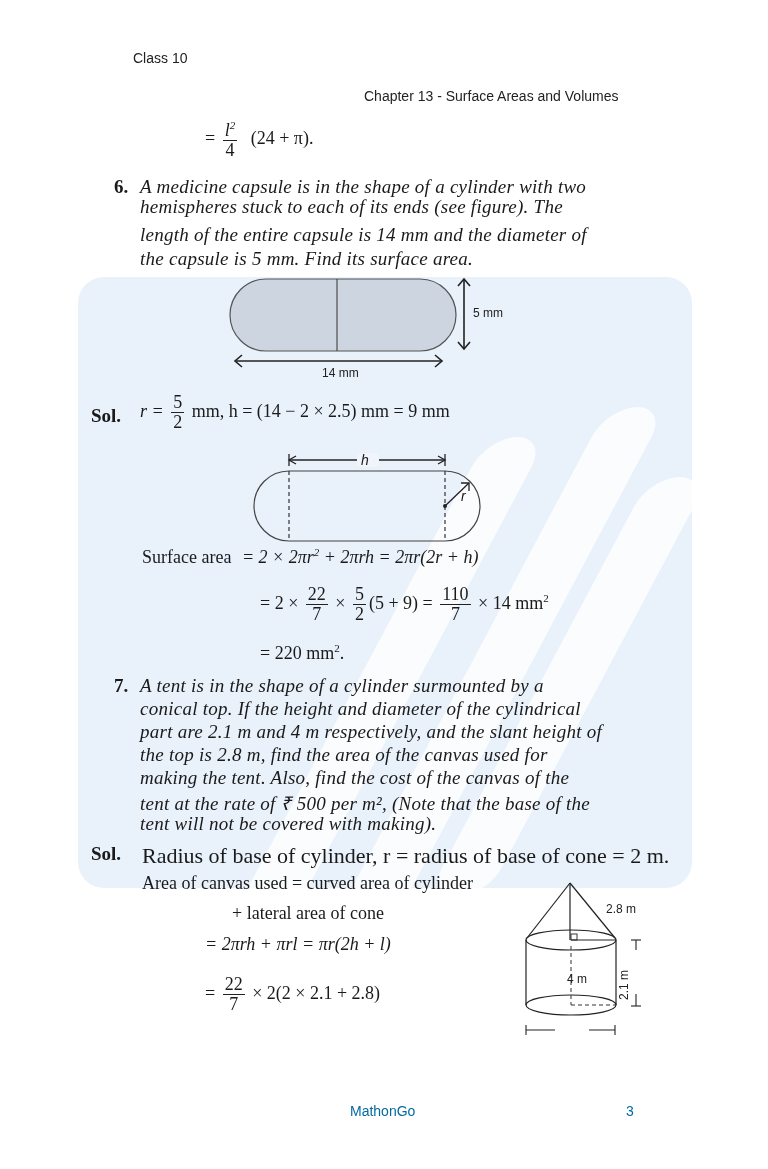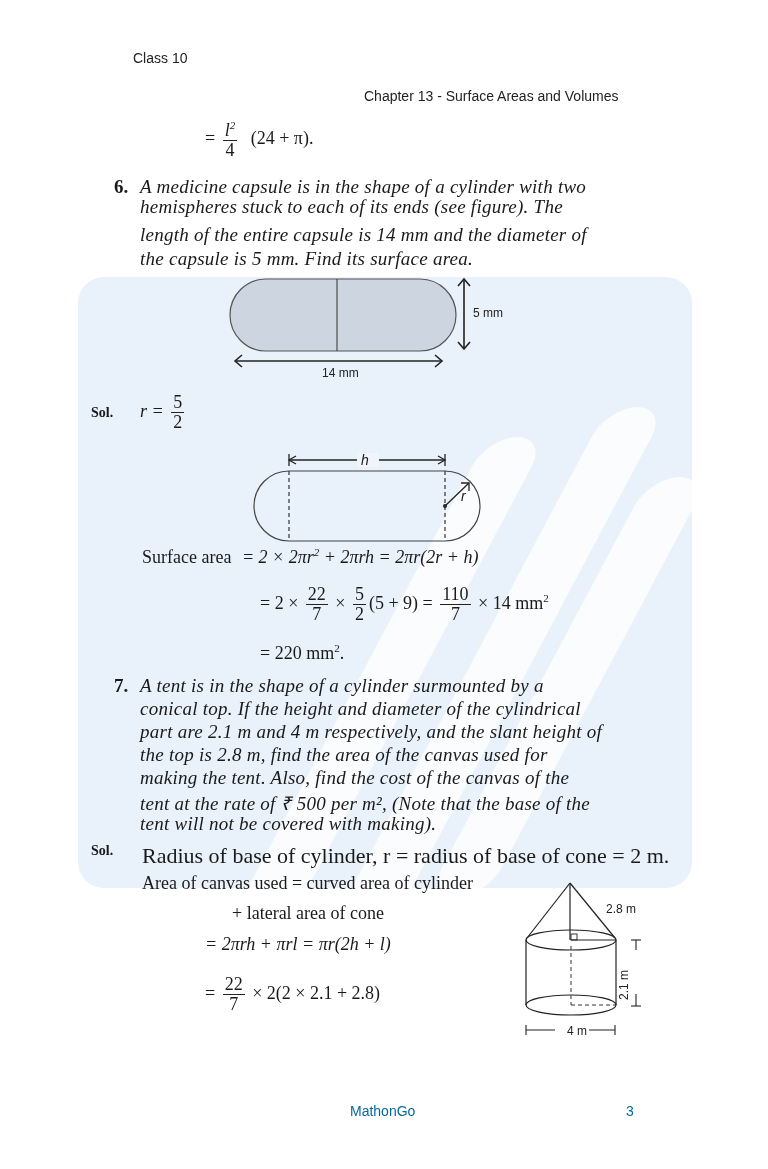--- a/index.html
+++ b/index.html
@@ -8,21 +8,21 @@
   .hdr { position:absolute; top:50px; font-family:"Liberation Sans",sans-serif; font-size:14px; color:#222; }
   .watermark { position:absolute; left:78px; top:277px; width:614px; height:611px;
                background:#e9f1fb; border-radius:26px; overflow:hidden; }
   .stripe { position:absolute; width:60px; height:600px; background:#ffffff; opacity:0.75;
             border-radius:30px; transform:skewX(-28deg); }
   .it { font-style:italic; }
   .abs { position:absolute; }
   .qline { position:absolute; left:140px; font-family:"Liberation Serif",serif; font-style:italic;
            font-size:19px; letter-spacing:0.25px; white-space:nowrap; }
   .qnum { position:absolute; left:114px; font-family:"Liberation Serif",serif; font-weight:bold; font-size:19px; }
-  .sol { position:absolute; left:91px; font-family:"Liberation Serif",serif; font-weight:bold; font-size:14px; }
+  .sol { position:absolute; left:91px; font-family:"Liberation Serif",serif; font-weight:bold; font-size:19px; }
   .mline { position:absolute; font-family:"Liberation Serif",serif; font-size:18px; white-space:nowrap; }
   .frac { display:inline-block; vertical-align:middle; text-align:center; line-height:1.05; margin:0 3px; }
   .frac .n { display:block; border-bottom:1px solid #222; padding:0 2px; }
   .frac .d { display:block; padding:0 2px; }
   sup { font-size:11px; }
   .lbl { font-family:"Liberation Sans",sans-serif; font-size:12px; color:#222; }
   .footer { position:absolute; top:1103px; font-family:"Liberation Sans",sans-serif; font-size:14px; color:#0369a1; }
 </style>
 </head>
 <body>
@@ -61,20 +61,21 @@
   <polyline points="22,81 15,87 22,93" fill="none" stroke="#222" stroke-width="1.6"></polyline>
   <polyline points="215,81 222,87 215,93" fill="none" stroke="#222" stroke-width="1.6"></polyline>
 </svg>
 <div class="abs lbl" style="left:473px; top:306px;">5 mm</div>
 <div class="abs lbl" style="left:322px; top:366px;">14 mm</div>
 
 <div class="sol" style="top:405px;">Sol.</div>
 <div class="mline" style="left:140px; top:393px;">
   <span class="it">r =</span>
   <span class="frac"><span class="n">5</span><span class="d">2</span></span>
+  <span>mm, h = (14 − 2 × 2.5) mm = 9 mm</span>
 </div>
 
 <svg class="abs" style="left:250px; top:452px;" width="240" height="90">
   <line x1="39" y1="8" x2="195" y2="8" stroke="#222" stroke-width="1.3"></line>
   <line x1="39" y1="2" x2="39" y2="14" stroke="#222" stroke-width="1.3"></line>
   <line x1="195" y1="2" x2="195" y2="14" stroke="#222" stroke-width="1.3"></line>
   <polyline points="46,4 39,8 46,12" fill="none" stroke="#222" stroke-width="1.3"></polyline>
   <polyline points="188,4 195,8 188,12" fill="none" stroke="#222" stroke-width="1.3"></polyline>
   <rect x="107" y="1" width="22" height="14" fill="#f1f5fb"></rect>
   <path d="M39,19 L195,19 A35,35 0 0 1 195,89 L39,89 A35,35 0 0 1 39,19 Z" fill="none" stroke="#444" stroke-width="1.2"></path>
@@ -139,16 +140,16 @@
   <line x1="116" y1="62" x2="126" y2="62" stroke="#222" stroke-width="1.1"></line>
   <line x1="116" y1="128" x2="126" y2="128" stroke="#222" stroke-width="1.1"></line>
   <line x1="11" y1="152" x2="100" y2="152" stroke="#222" stroke-width="1.1"></line>
   <line x1="11" y1="147" x2="11" y2="157" stroke="#222" stroke-width="1.1"></line>
   <line x1="100" y1="147" x2="100" y2="157" stroke="#222" stroke-width="1.1"></line>
   <rect x="40" y="144" width="34" height="16" fill="#ffffff"></rect>
   <rect x="115" y="72" width="12" height="44" fill="#ffffff"></rect>
 </svg>
 <div class="abs lbl" style="left:606px; top:902px;">2.8 m</div>
 <div class="abs lbl" style="left:617px; top:968px; transform:rotate(-90deg); transform-origin:left top; top:1000px;">2.1 m</div>
-<div class="abs lbl" style="left:567px; top:1024px;">4 m</div>
+<div class="abs lbl" style="left:567px; top:972px;">4 m</div>
 
 <div class="footer" style="left:350px;">MathonGo</div>
 <div class="footer" style="left:626px;">3</div>
 
 </body></html>

